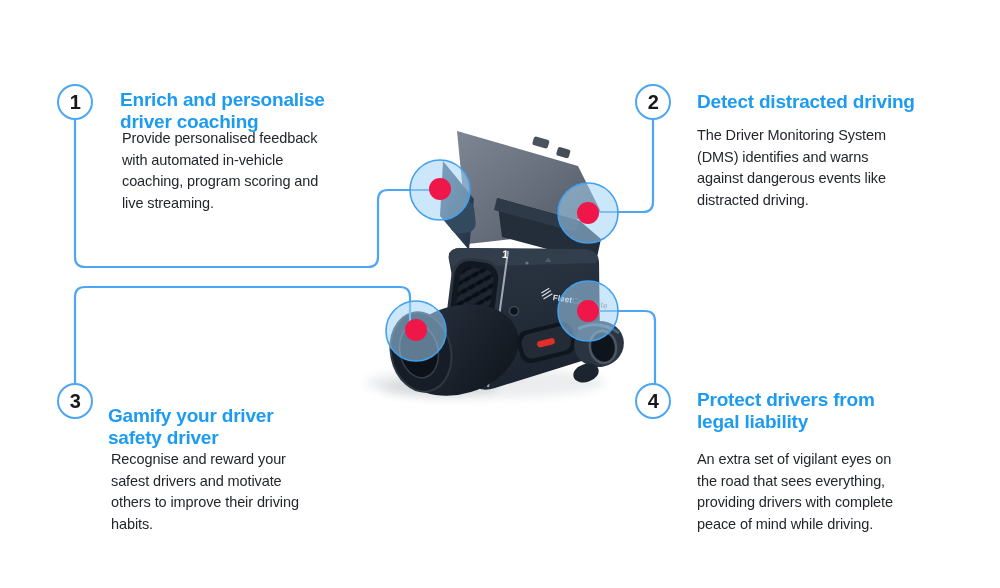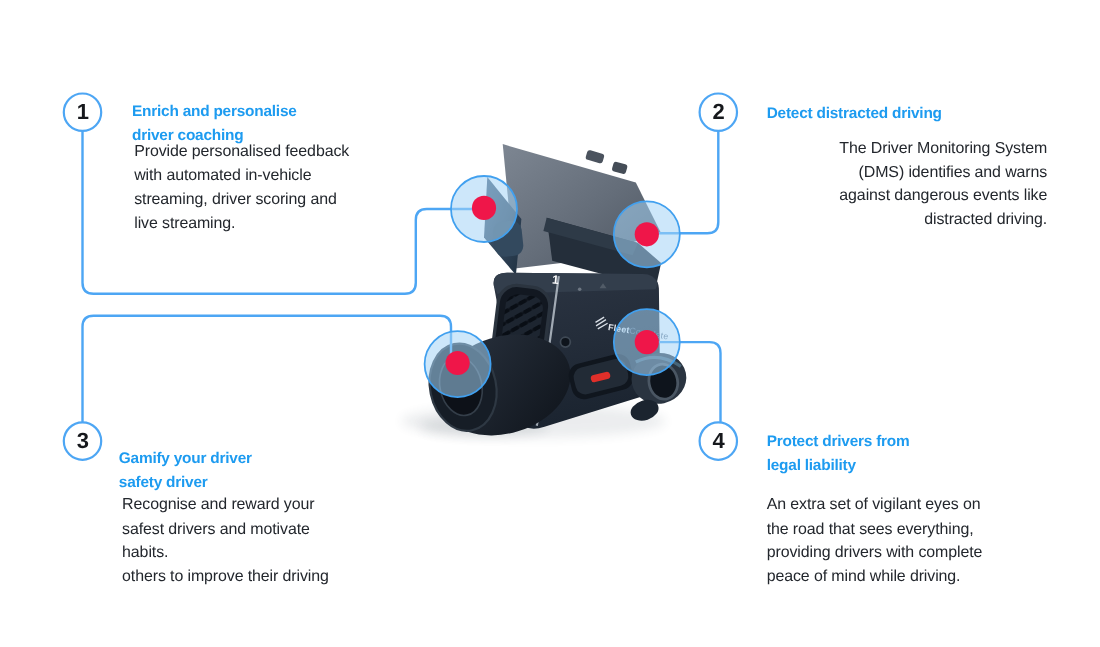--- a/index.html
+++ b/index.html
@@ -17,21 +17,21 @@
     border:2.5px solid var(--line-blue);
     border-radius:50%;
     background:#fff;
     display:flex;align-items:center;justify-content:center;
     font-size:20px;font-weight:bold;color:var(--badge-number);
     letter-spacing:-0.5px;
   }
   .section-title{
     position:absolute;z-index:2;
     color:var(--heading-blue);
-    font-size:14px;font-weight:bold;line-height:22px;letter-spacing:-0.2px;
+    font-size:19px;font-weight:bold;line-height:22px;letter-spacing:-0.2px;
   }
   .section-title .tline{display:block;}
   .section-body{
     position:absolute;z-index:2;
     color:var(--body-text);
     font-size:14.5px;line-height:21.5px;letter-spacing:-0.1px;
   }
   .section-body .bline{display:block;}
   
   .connector{stroke:var(--line-blue);stroke-width:2.2;fill:none;stroke-linecap:round;}
@@ -171,44 +171,44 @@
     <span>4</span>
   </div>
 
   <div class="section-title" style="left:120px;top:89px;width:240px;">
     <span class="tline">Enrich and personalise</span>
     <span class="tline">driver coaching</span>
   </div>
   <div class="section-body" style="left:122px;top:128px;width:250px;">
     <span class="bline">Provide personalised feedback</span>
     <span class="bline">with automated in-vehicle</span>
-    <span class="bline">streaming, driver scoring and</span>
+    <span class="bline">coaching, program scoring and</span>
     <span class="bline">live streaming.</span>
   </div>
 
   <div class="section-title" style="left:697px;top:91px;width:260px;">
     <span class="tline">Detect distracted driving</span>
     <span class="tline"></span>
   </div>
-  <div class="section-body" style="left:697px;top:125px;width:255px;text-align:right;">
+  <div class="section-body" style="left:697px;top:125px;width:255px;">
     <span class="bline">The Driver Monitoring System</span>
     <span class="bline">(DMS) identifies and warns</span>
     <span class="bline">against dangerous events like</span>
     <span class="bline">distracted driving.</span>
   </div>
 
   <div class="section-title" style="left:108px;top:389px;width:240px;margin-top:16px;">
     <span class="tline">Gamify your driver</span>
     <span class="tline">safety driver</span>
   </div>
   <div class="section-body" style="left:111px;top:449px;width:255px;">
     <span class="bline">Recognise and reward your</span>
     <span class="bline">safest drivers and motivate</span>
+    <span class="bline">others to improve their driving</span>
     <span class="bline">habits.</span>
-    <span class="bline">others to improve their driving</span>
   </div>
 
   <div class="section-title" style="left:697px;top:389px;width:240px;">
     <span class="tline">Protect drivers from</span>
     <span class="tline">legal liability</span>
   </div>
   <div class="section-body" style="left:697px;top:449px;width:260px;">
     <span class="bline">An extra set of vigilant eyes on</span>
     <span class="bline">the road that sees everything,</span>
     <span class="bline">providing drivers with complete</span>

